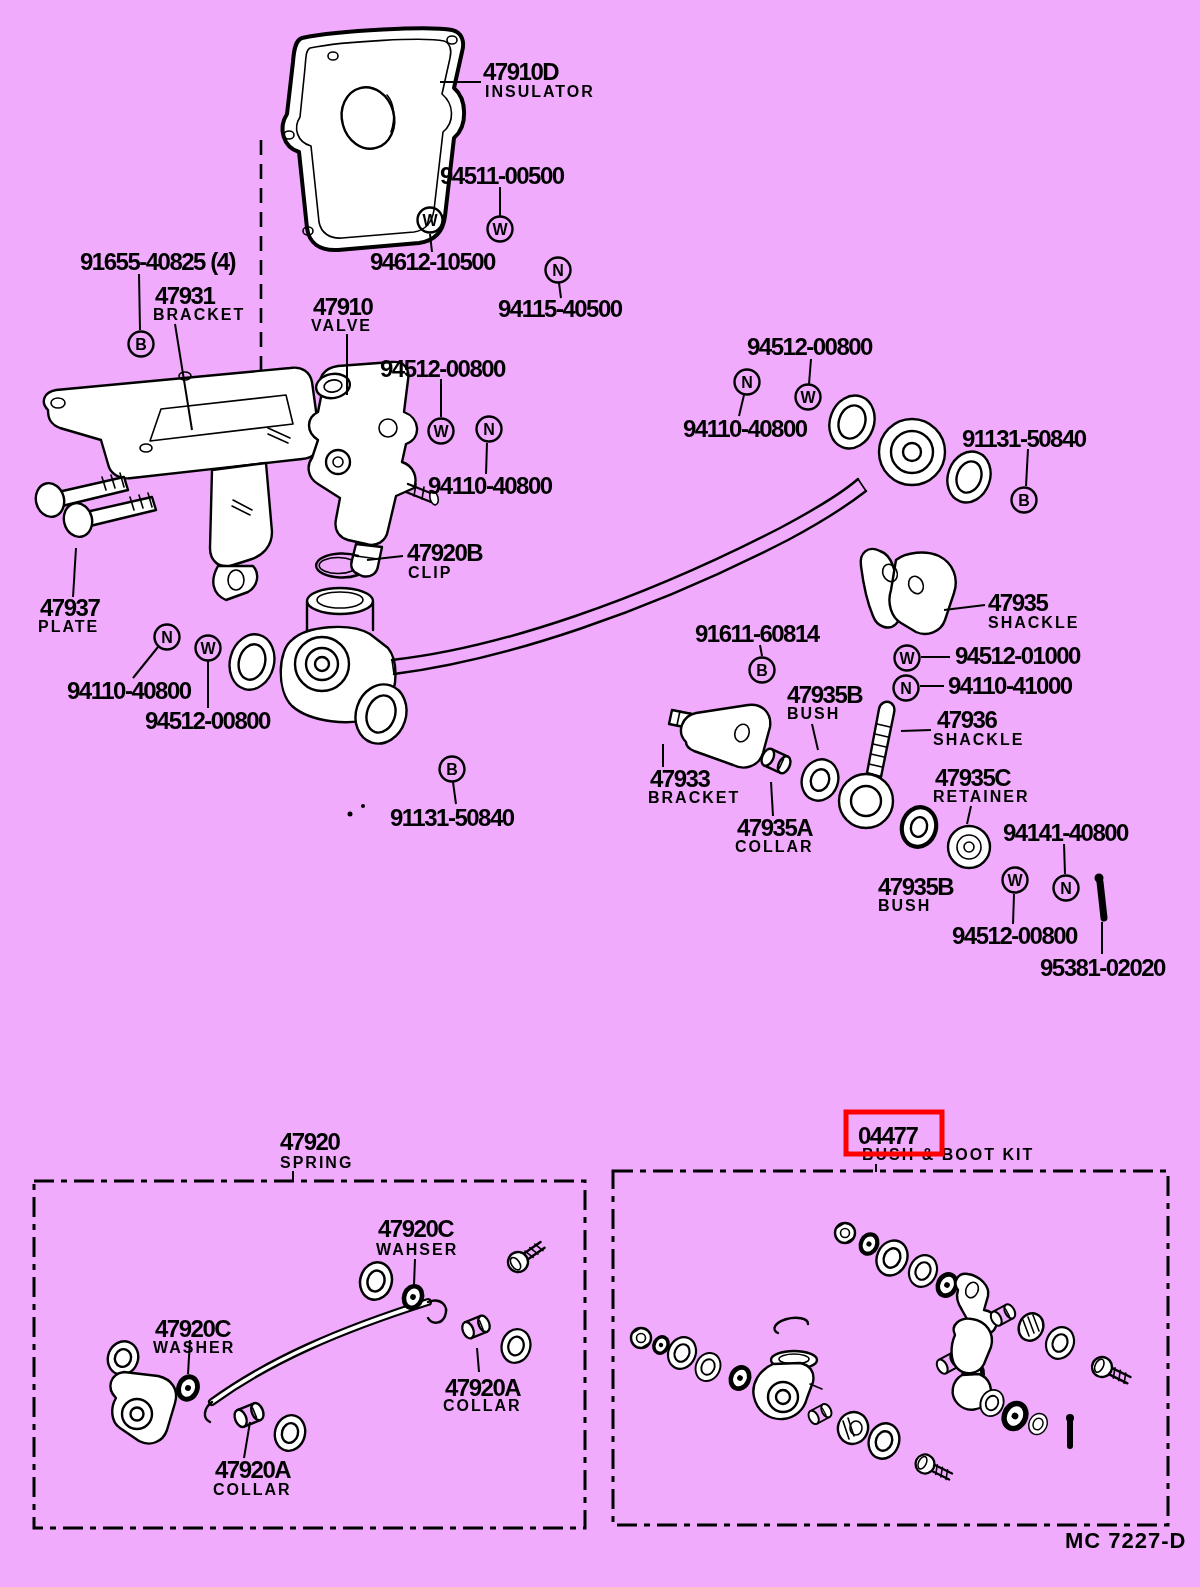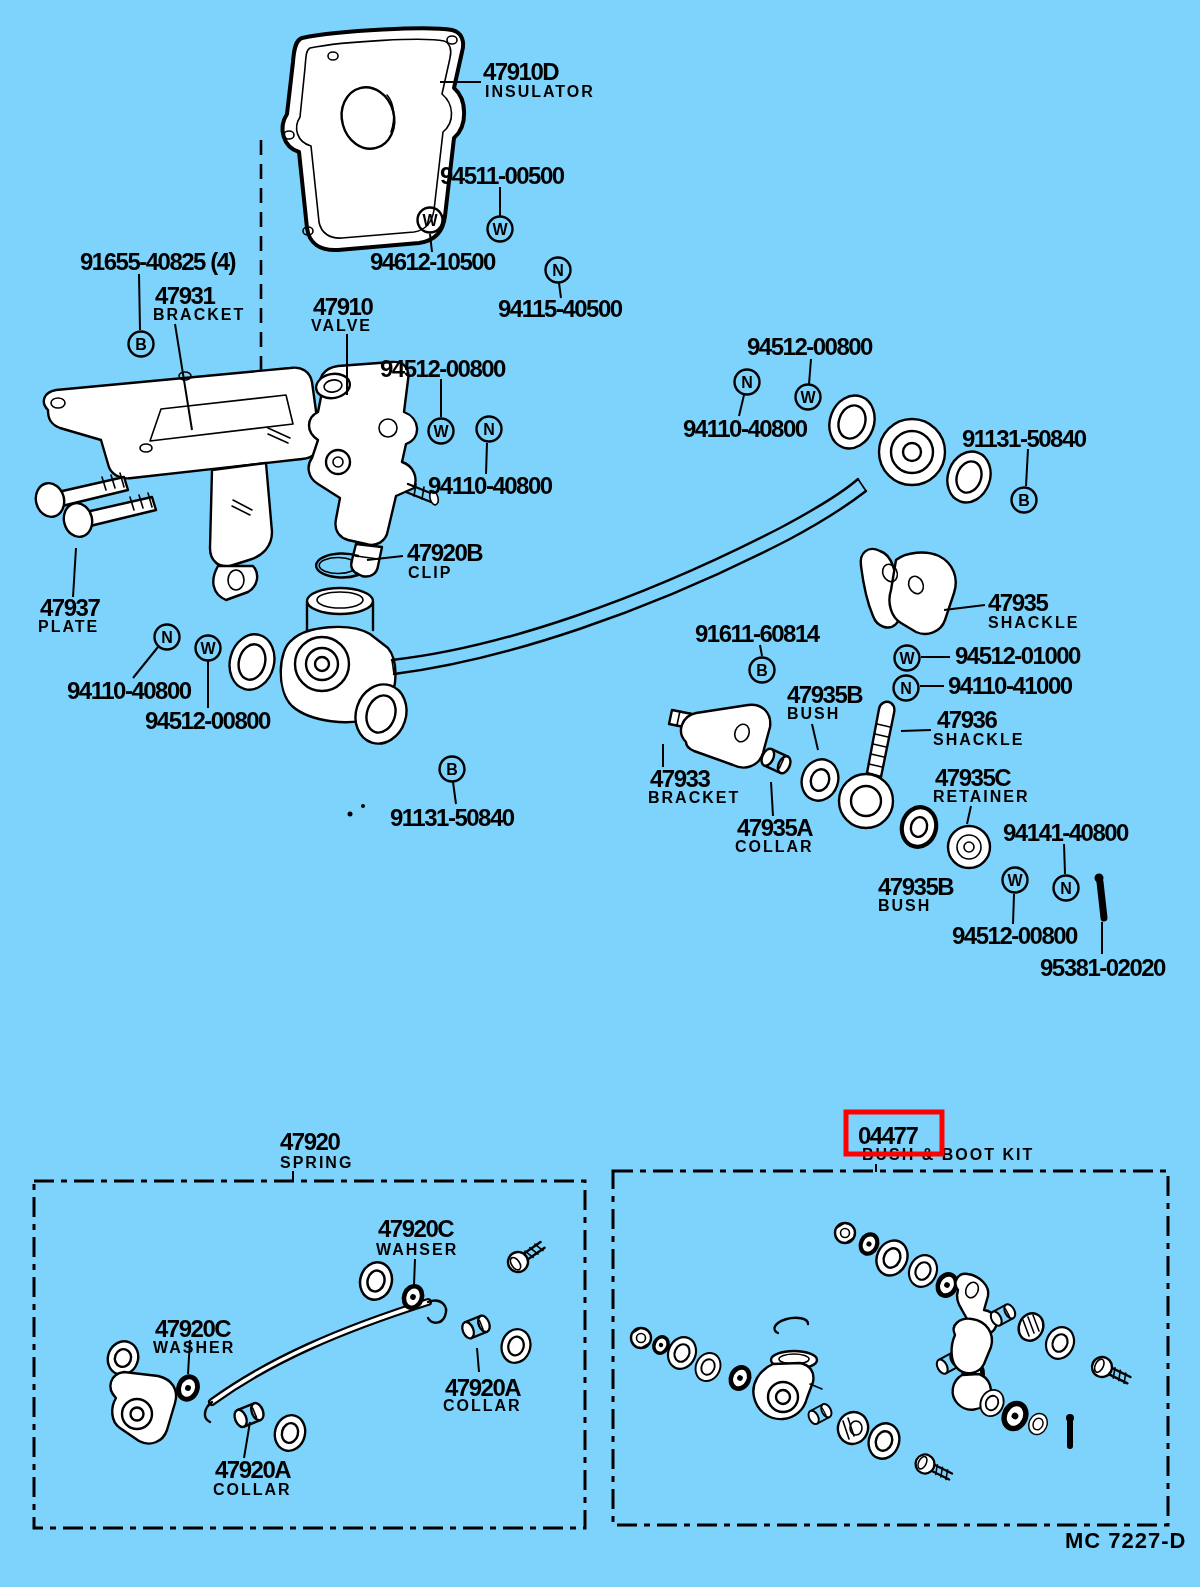--- a/index.html
+++ b/index.html
@@ -1,16 +1,16 @@
 <!DOCTYPE html>
 <html><head>
 <meta charset="utf-8">
 <style>
   html,body{margin:0;padding:0;background:#ffffff;}
-  #stage{position:relative;width:1200px;height:1587px;background:#7dd3fc;overflow:hidden;}
+  #stage{position:relative;width:1200px;height:1587px;background:#f0abfc;overflow:hidden;}
   svg{display:block;}
   .ln{fill:none;stroke:#000;stroke-width:2.4;stroke-linecap:round;stroke-linejoin:round;}
   .lnf{fill:#fff;stroke:#000;stroke-width:2.4;stroke-linejoin:round;}
   .heavy{stroke-width:4;}
   .thick{stroke-width:4.2;}
   .thin{stroke-width:1.6;}
   .leader{fill:none;stroke:#000;stroke-width:2;}
   .dash{fill:none;stroke:#000;stroke-width:2.6;stroke-dasharray:15 9;}
   .boxdash{fill:none;stroke:#000;stroke-width:3;stroke-dasharray:20 7 6 7;}
   .pn{font-family:"Liberation Sans",sans-serif;font-weight:bold;font-size:24px;letter-spacing:-1.5px;fill:#000;}

